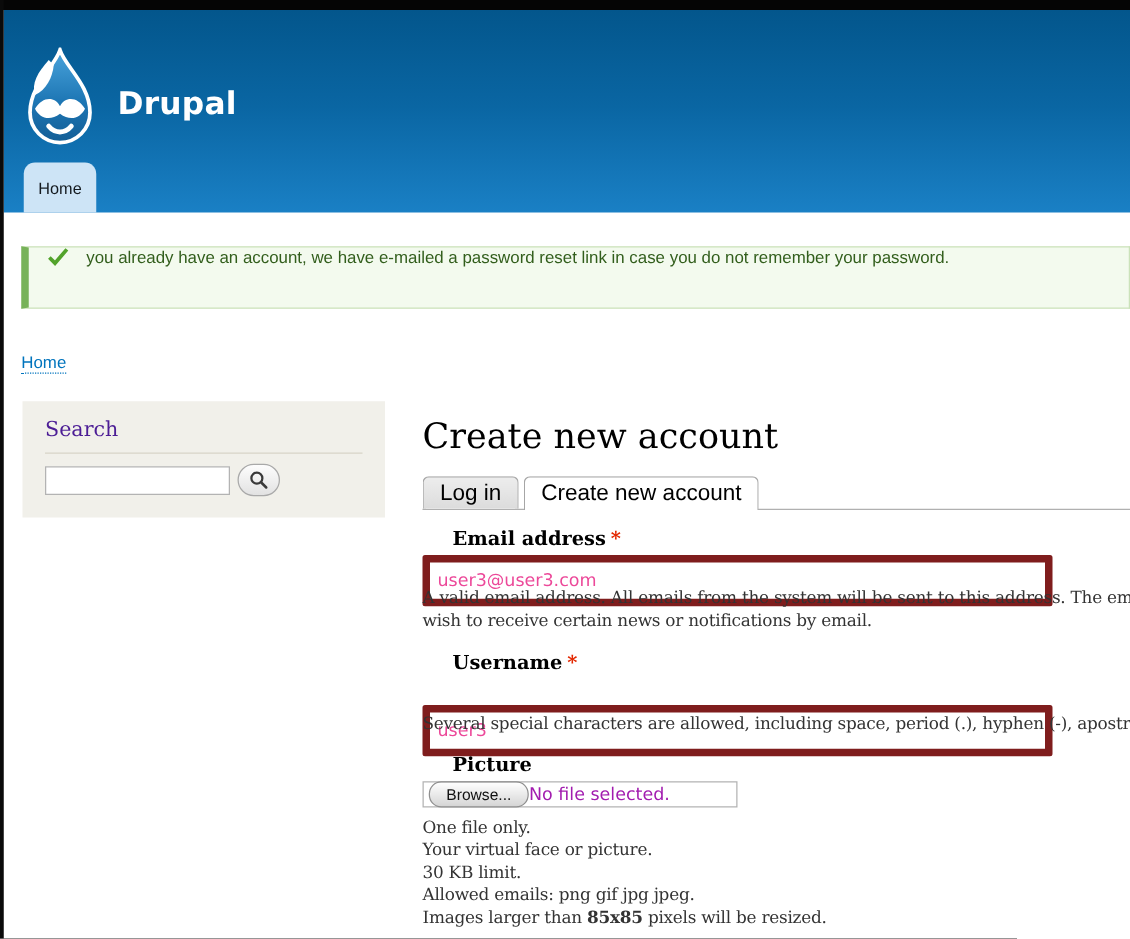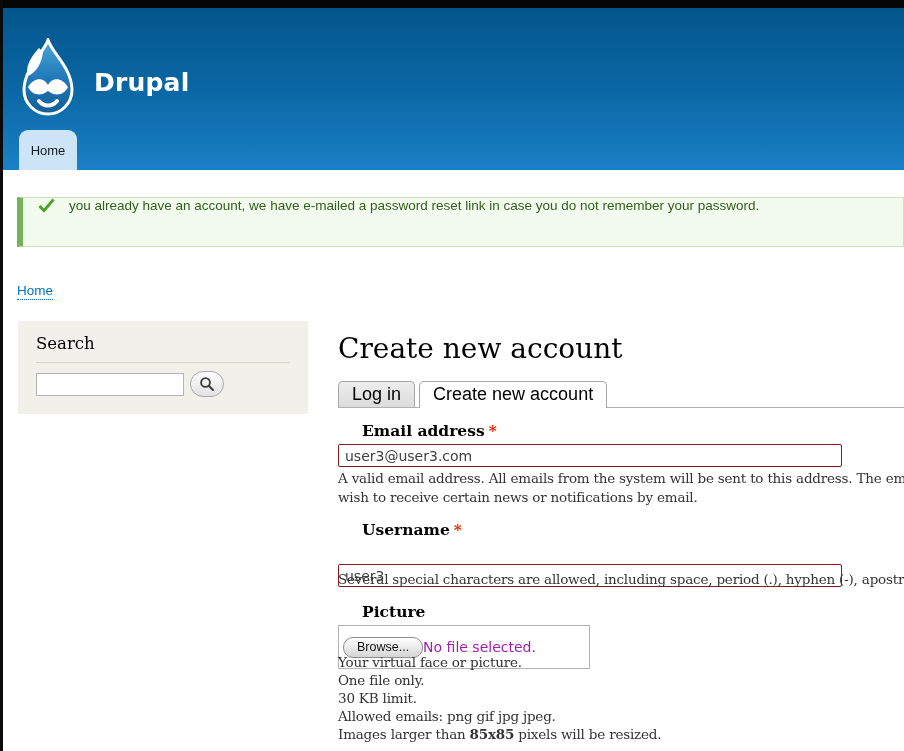--- a/index.html
+++ b/index.html
@@ -26,52 +26,52 @@
   .status .check{display:inline-flex;margin-right:14px;}
   .status .msg{font-size:13.5px;color:#325e1c;}
 
   
   .breadcrumb{position:absolute;left:17px;top:281px;}
   .bc-link{font-size:13.5px;color:#0074bd;text-decoration:none;
            border-bottom:1px dotted #0074bd;padding-bottom:1px;cursor:pointer;}
 
   
   .sidebar{position:absolute;left:18px;top:321px;width:290px;height:93px;background:#f1f0ea;}
-  .sb-title{position:absolute;left:18px;top:13px;font:16.5px "DejaVu Serif",serif;color:#000000;}
+  .sb-title{position:absolute;left:18px;top:13px;font:16.5px "DejaVu Serif",serif;color:#4c1d95;}
   .sb-divider{position:absolute;left:18px;right:18px;top:41px;height:1px;background:#d8d4c8;}
   .search-row{position:absolute;left:18px;top:50px;display:flex;align-items:center;}
   .search-input{width:148px;height:23px;box-sizing:border-box;border:1px solid #b3b3b3;
                 background:#fff;font:13px "DejaVu Sans",sans-serif;color:#333;padding:0 5px;}
   .search-btn{margin-left:6px;width:34px;height:26px;border-radius:13px;border:1px solid #a9a9a9;
               background:linear-gradient(#fdfdfd,#e2e2e2);display:flex;align-items:center;
               justify-content:center;cursor:pointer;padding:0;}
 
   
   .main{position:absolute;left:338px;top:0;right:0;height:751px;}
   .page-title{position:absolute;left:0;top:332px;font:28px "DejaVu Serif",serif;color:#000;}
   .tabs{position:absolute;left:0;top:381px;display:flex;align-items:flex-start;z-index:2;}
   .tab{box-sizing:border-box;height:26px;line-height:25px;padding:0 13px;margin-right:4px;
        border:1px solid #a6a6a6;border-bottom:none;border-radius:5px 5px 0 0;
        background:linear-gradient(#ededed,#dcdcdc);font-size:18px;color:#000;cursor:pointer;}
   .tab.active{background:#ffffff;height:27px;}
   .tabline{position:absolute;left:0;top:407px;right:0;height:1px;background:#b0b0b0;z-index:1;}
 
   .field-label{position:absolute;left:0;font:bold 15.5px "DejaVu Serif",serif;color:#000;white-space:nowrap;margin-left:24px;}
   .req{color:#e32700;margin-left:4px;}
-  .text-input{position:absolute;left:0;width:504px;height:23px;box-sizing:border-box;
-              border:1px solid #7f1d1d;border-radius:2px;background:#fff;padding:0 6px;
-              font:14px "DejaVu Sans",sans-serif;color:#404040;}
+  .text-input{position:absolute;left:0;width:504px;height:41px;box-sizing:border-box;
+              border:6px solid #7f1d1d;border-radius:2px;background:#fff;padding:0 6px;
+              font:14px "DejaVu Sans",sans-serif;color:#ec4899;}
   .desc{position:absolute;left:0;font:13.5px "DejaVu Serif",serif;color:#333;
         letter-spacing:-0.2px;line-height:19px;white-space:nowrap;}
 
   .lbl-email{top:421px;} .in-email{top:444px;} .desc-email{top:469px;}
   .lbl-user{top:520px;}  .in-user{top:564px;}  .desc-user{top:570px;}
   .lbl-pic{top:602px;}
 
-  .file-widget{position:absolute;left:0;top:625px;width:252px;height:44px;box-sizing:border-box;
+  .file-widget{position:absolute;left:0;top:625px;width:252px;height:21px;box-sizing:border-box;
                border:1px solid #b3b3b3;background:#fff;display:flex;align-items:center;
                padding-left:4px;cursor:pointer;}
   .browse-btn{height:21px;border:1px solid #8f8f8f;border-radius:10px;
               background:linear-gradient(#ffffff,#d5d5d5);padding:0 13px;
               font:12.5px "Liberation Sans",sans-serif;color:#111;cursor:pointer;}
   .no-file{margin-left:0;font:14px "DejaVu Sans",sans-serif;color:#a21caf;}
   .desc-pic{top:653px;line-height:18px;}
   .bold{font-weight:bold;}
 </style>
 </head>
@@ -155,20 +155,20 @@
     <div class="desc desc-user">
       <div>Several special characters are allowed, including space, period (.), hyphen (-), apostrophe ('), underscore (_)</div>
     </div>
 
     <div class="field-label lbl-pic">Picture</div>
     <div class="file-widget">
       <button class="browse-btn">Browse...</button>
       <span class="no-file">No file selected.</span>
     </div>
     <div class="desc desc-pic">
+      <div>One file only.</div>
       <div>Your virtual face or picture.</div>
-      <div>One file only.</div>
       <div>30 KB limit.</div>
       <div>Allowed emails: png gif jpg jpeg.</div>
       <div><span>Images larger than </span><span class="bold">85x85</span><span> pixels will be resized.</span></div>
     </div>
   </div>
 </div>
 
 </body></html>

